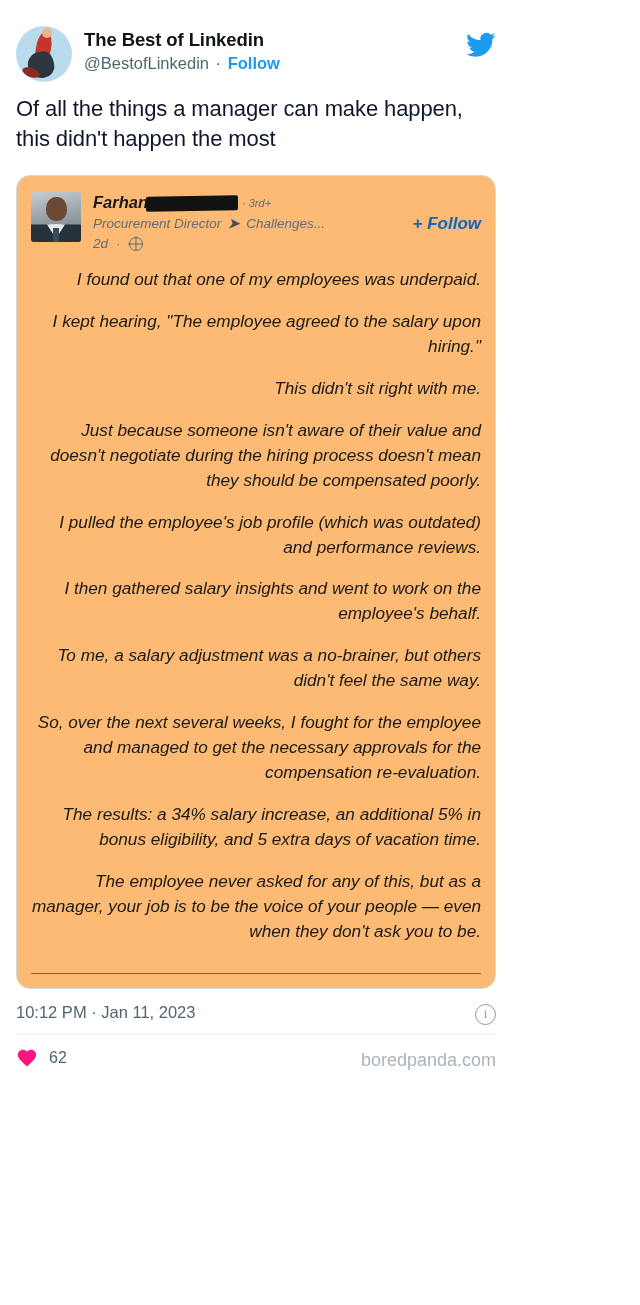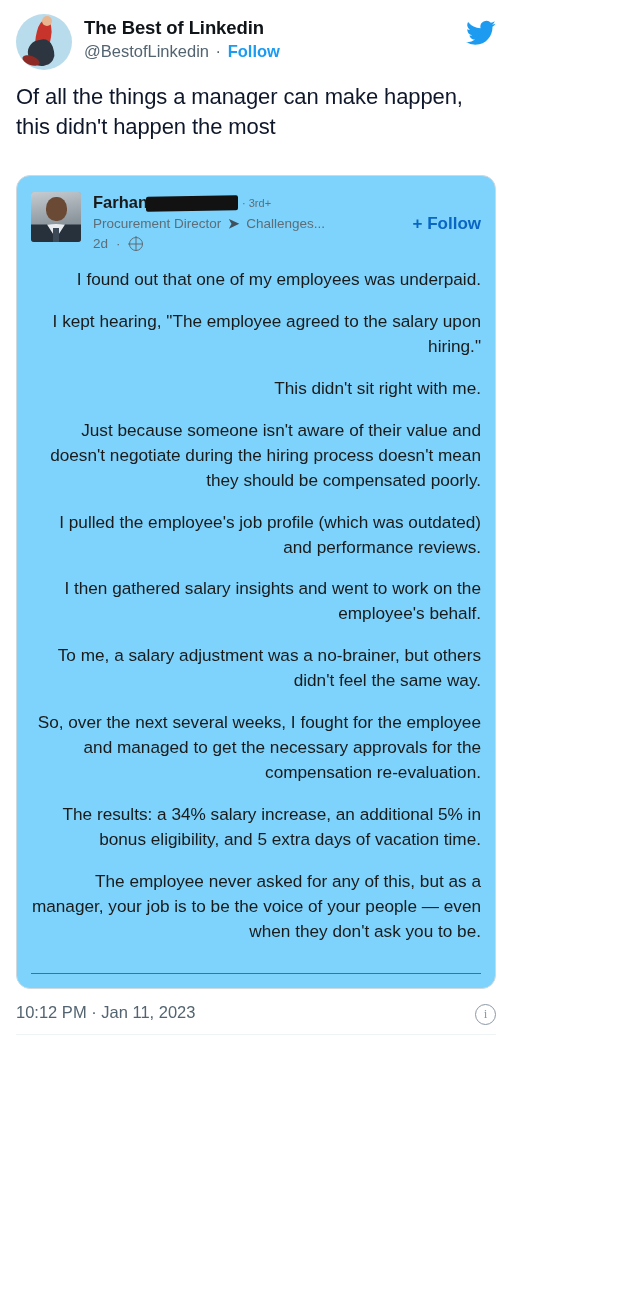--- a/index.html
+++ b/index.html
@@ -12,21 +12,21 @@
     height: 1305px;
     font-family: "Liberation Sans", sans-serif;
     color: #0f1419;
     overflow: hidden;
     position: relative;
   }
 
   .tweet {
     width: 512px;
     box-sizing: border-box;
-    padding: 14px 16px 0 16px;
+    padding: 26px 16px 0 16px;
     position: relative;
   }
 
   
   .tw-header {
     display: flex;
     align-items: flex-start;
     gap: 12px;
     position: relative;
   }
@@ -122,25 +122,26 @@
   }
   .tw-hashtag {
     margin-top: 22px;
     font-size: 19.5px;
     color: #1d9bf0;
     letter-spacing: -0.1px;
   }
 
   
   .card {
-    margin: 34px 0 0 0;
+    margin: 22px 0 0 0;
     border: 1px solid #cfd9de;
     border-radius: 14px;
     overflow: hidden;
-    background: #7dd3fc;
+    background: #fdba74;
+    font-style: italic;
   }
   .li-head {
     display: flex;
     padding: 16px 14px 6px 14px;
     gap: 12px;
     position: relative;
   }
   .li-avatar {
     width: 50px;
     height: 50px;
@@ -411,14 +412,21 @@
     <div class="li-pad"></div>
   </div>
 
   <div class="tw-foot">
     <span>10:12 PM · Jan 11, 2023</span>
     <span class="info-circle">i</span>
   </div>
 
   <div class="sep"></div>
 
+  <div class="tw-actions">
+    <svg class="heart" viewBox="0 0 24 24">
+      <path fill="#f91880" d="M12 21.35l-1.45-1.32C5.4 15.36 2 12.28 2 8.5 2 5.42 4.42 3 7.5 3c1.74 0 3.41.81 4.5 2.09C13.09 3.81 14.76 3 16.5 3 19.58 3 22 5.42 22 8.5c0 3.78-3.4 6.86-8.55 11.54L12 21.35z"></path>
+    </svg>
+    <span class="like-count">62</span>
+    <span class="watermark">boredpanda.com</span>
+  </div>
 
 </div>
 
 </body></html>

